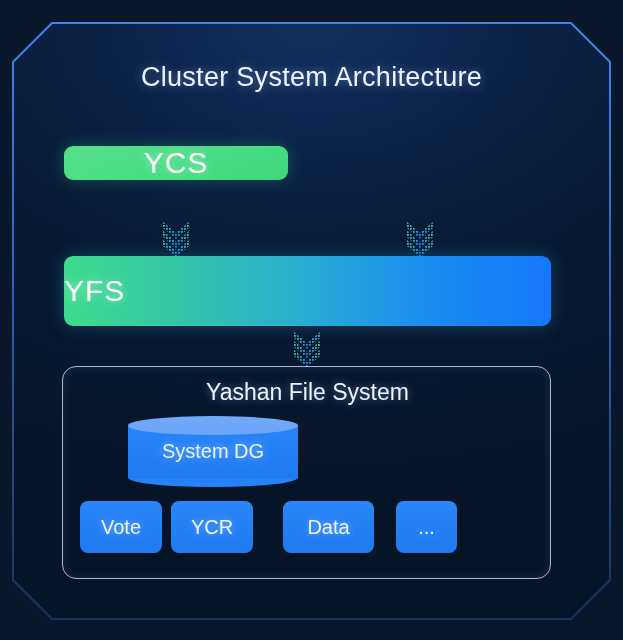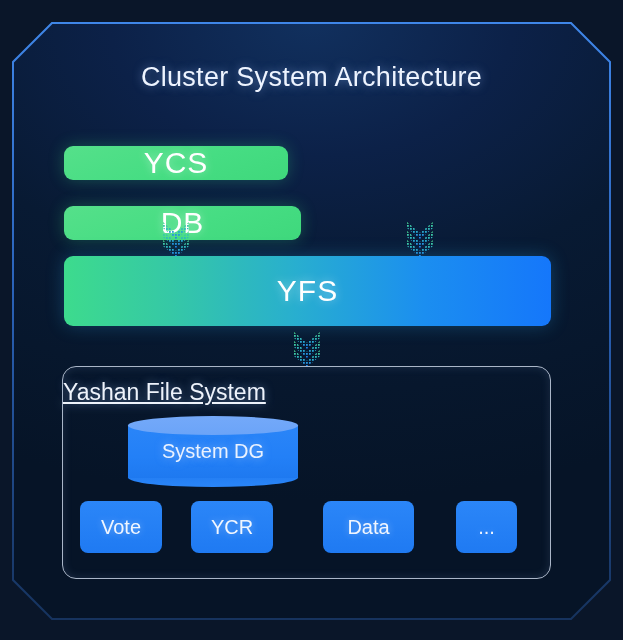--- a/index.html
+++ b/index.html
@@ -96,21 +96,20 @@
   .yfs {
     position: absolute;
     left: 64px;
     top: 256px;
     width: 487px;
     height: 70px;
     border-radius: 9px;
     background: linear-gradient(90deg, #3ddb8d 0%, #35c8a6 22%, #28aed0 48%, #1b8ef0 74%, #1577fb 100%);
     display: flex;
     align-items: center;
-    justify-content: center;
     color: #ffffff;
     font-size: 30px;
     letter-spacing: 1px;
     text-shadow: 0 0 10px rgba(255,255,255,.45);
     box-shadow: 0 0 18px rgba(40,160,220,.3);
   }
 
   
   .panel {
     position: absolute;
@@ -121,25 +120,24 @@
     border: 1.6px solid #aab6c8;
     border-radius: 14px;
     box-sizing: border-box;
     box-shadow: 0 0 10px rgba(150,180,230,.16) inset;
   }
   .panel-title {
     position: absolute;
     left: 0;
     top: 12px;
     width: 489px;
-    text-align: left;
+    text-align: center;
     color: #eef3fb;
     font-size: 23px;
     text-shadow: 0 0 9px rgba(160,200,255,.5);
-    text-decoration: underline;
   }
 
   
   .cyl-row {
     position: absolute;
     left: 17px;
     top: 49px;
     width: 455px;
     height: 71px;
     display: flex;
@@ -195,21 +193,20 @@
 
   
   .chip-row {
     position: absolute;
     left: 17px;
     top: 134px;
     width: 455px;
     height: 52px;
     display: flex;
     align-items: center;
-    gap: 20px;
   }
   .chip {
     height: 52px;
     border-radius: 8px;
     background: linear-gradient(180deg, #2b86f8 0%, #1f7af2 100%);
     display: flex;
     align-items: center;
     justify-content: center;
     color: #f0f6ff;
     font-size: 20px;
@@ -237,23 +234,20 @@
       </linearGradient>
     </defs>
     <polygon points="40,1 559,1 598,40 598,558 559,597 40,597 1,558 1,40" fill="none" stroke="url(#bord)" stroke-width="2"></polygon>
   </svg>
 
   <div class="title">Cluster System Architecture</div>
 
   <div class="green-row">
     <div class="gbox ycs">
       <span>YCS</span>
-    </div>
-    <div class="gbox db">
-      <span>DB</span>
     </div>
   </div>
 
   <svg class="arrow a1" viewBox="0 0 26 34">
     <defs>
       <linearGradient id="chev" x1="0" y1="0" x2="0" y2="1">
         <stop offset="0%" stop-color="#4ddc8a"></stop>
         <stop offset="50%" stop-color="#2ab0c8"></stop>
         <stop offset="100%" stop-color="#1f7af2"></stop>
       </linearGradient>

